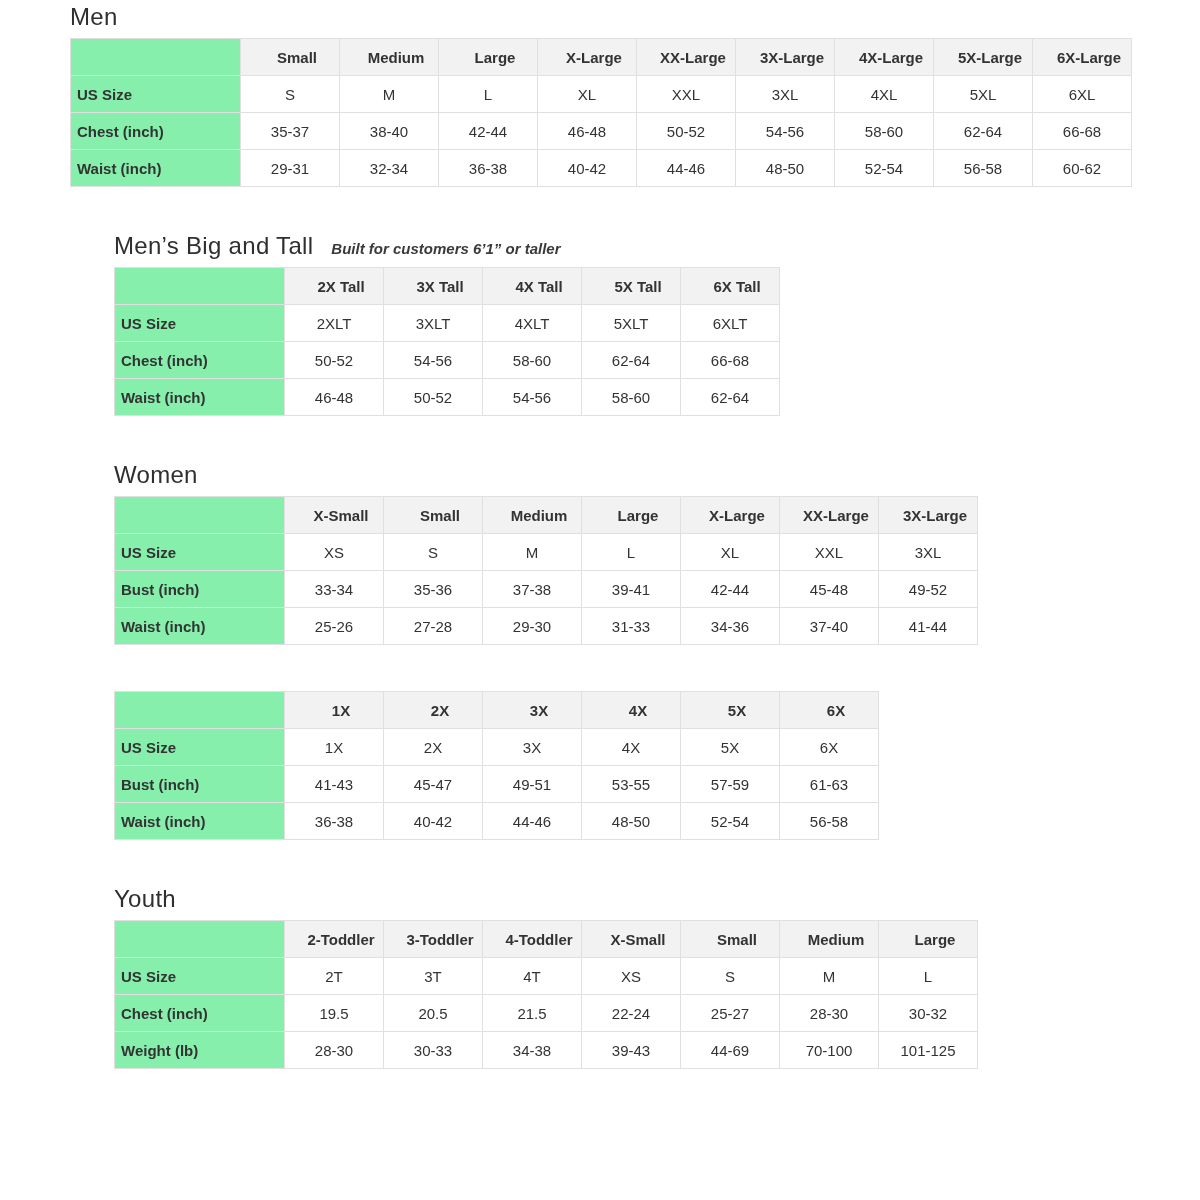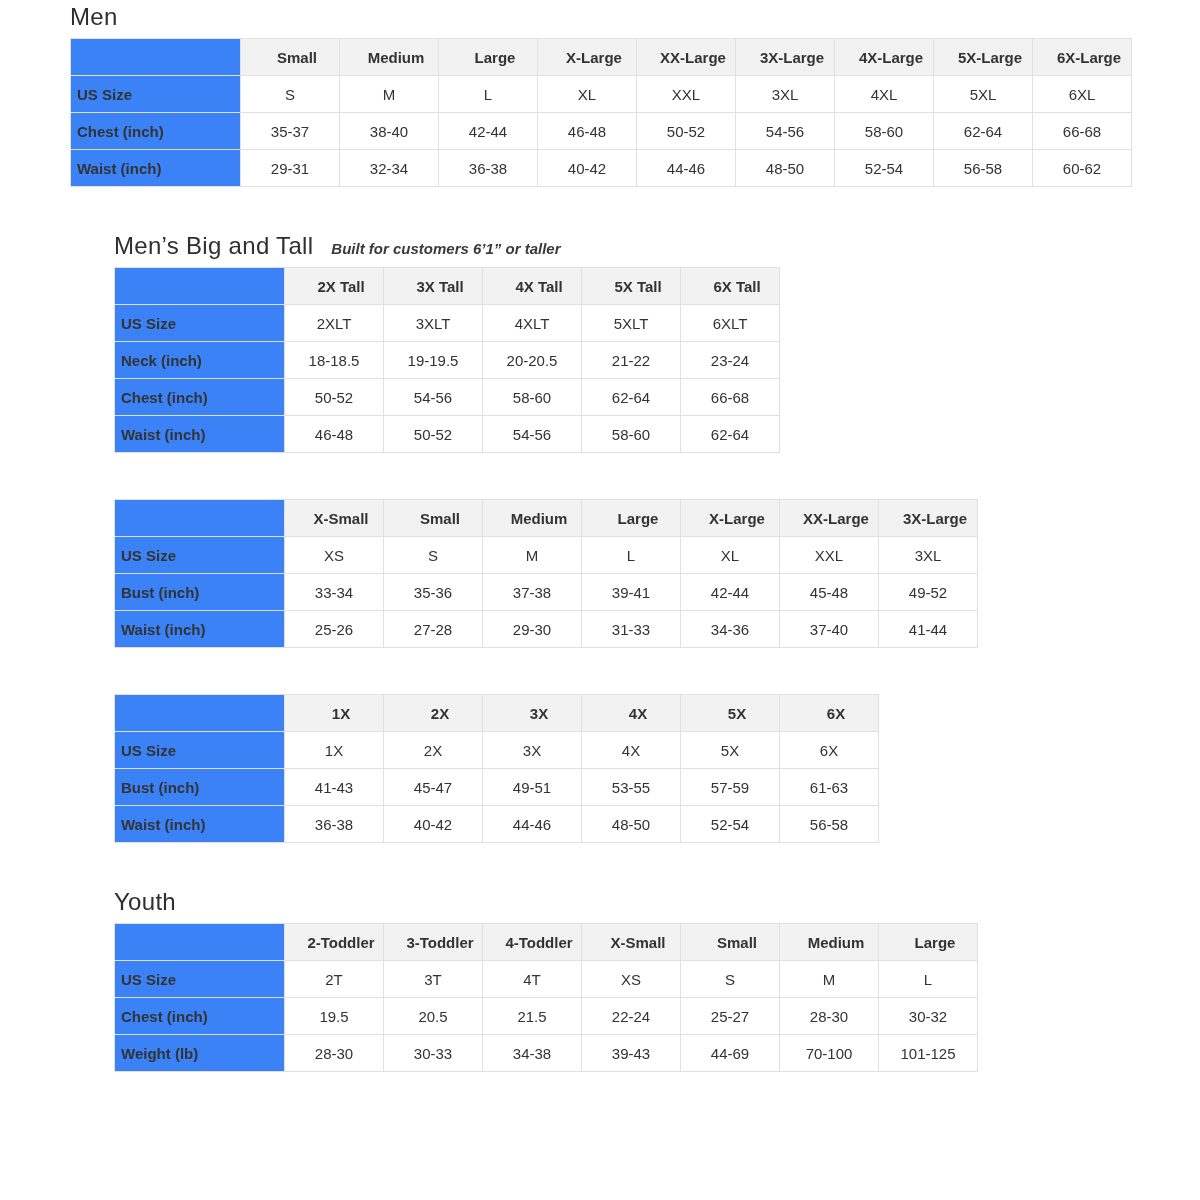--- a/index.html
+++ b/index.html
@@ -50,21 +50,21 @@
     padding: 0 6px;
     font-size: 15px;
     text-align: center;
     vertical-align: middle;
     overflow: hidden;
     white-space: nowrap;
   }
   table.size-table th.corner,
   table.size-table td.row-label {
     width: 170px;
-    background: #3b82f6;
+    background: #86efac;
     text-align: left;
     font-weight: 700;
     color: #333333;
   }
   table.size-table th.col-header {
     width: 99px;
     background: #f2f2f2;
     font-weight: 700;
     color: #333333;
     padding-left: 20px;
@@ -160,48 +160,43 @@
         <tbody>
           <tr>
             <td class="row-label">US Size</td>
             <td class="cell">2XLT</td>
             <td class="cell">3XLT</td>
             <td class="cell">4XLT</td>
             <td class="cell">5XLT</td>
             <td class="cell">6XLT</td>
           </tr>
           <tr>
-            <td class="row-label">Neck (inch)</td>
-            <td class="cell">18-18.5</td>
-            <td class="cell">19-19.5</td>
-            <td class="cell">20-20.5</td>
-            <td class="cell">21-22</td>
-            <td class="cell">23-24</td>
-          </tr>
-          <tr>
             <td class="row-label">Chest (inch)</td>
             <td class="cell">50-52</td>
             <td class="cell">54-56</td>
             <td class="cell">58-60</td>
             <td class="cell">62-64</td>
             <td class="cell">66-68</td>
           </tr>
           <tr>
             <td class="row-label">Waist (inch)</td>
             <td class="cell">46-48</td>
             <td class="cell">50-52</td>
             <td class="cell">54-56</td>
             <td class="cell">58-60</td>
             <td class="cell">62-64</td>
           </tr>
         </tbody>
       </table>
   </section>
 
   <section class="size-section">
+    <div class="title-row">
+      <h2 class="section-title">Women</h2>
+    </div>
     <table class="size-table">
         <thead>
           <tr>
             <th class="corner"></th>
             <th class="col-header">X-Small</th>
             <th class="col-header">Small</th>
             <th class="col-header">Medium</th>
             <th class="col-header">Large</th>
             <th class="col-header">X-Large</th>
             <th class="col-header">XX-Large</th>

